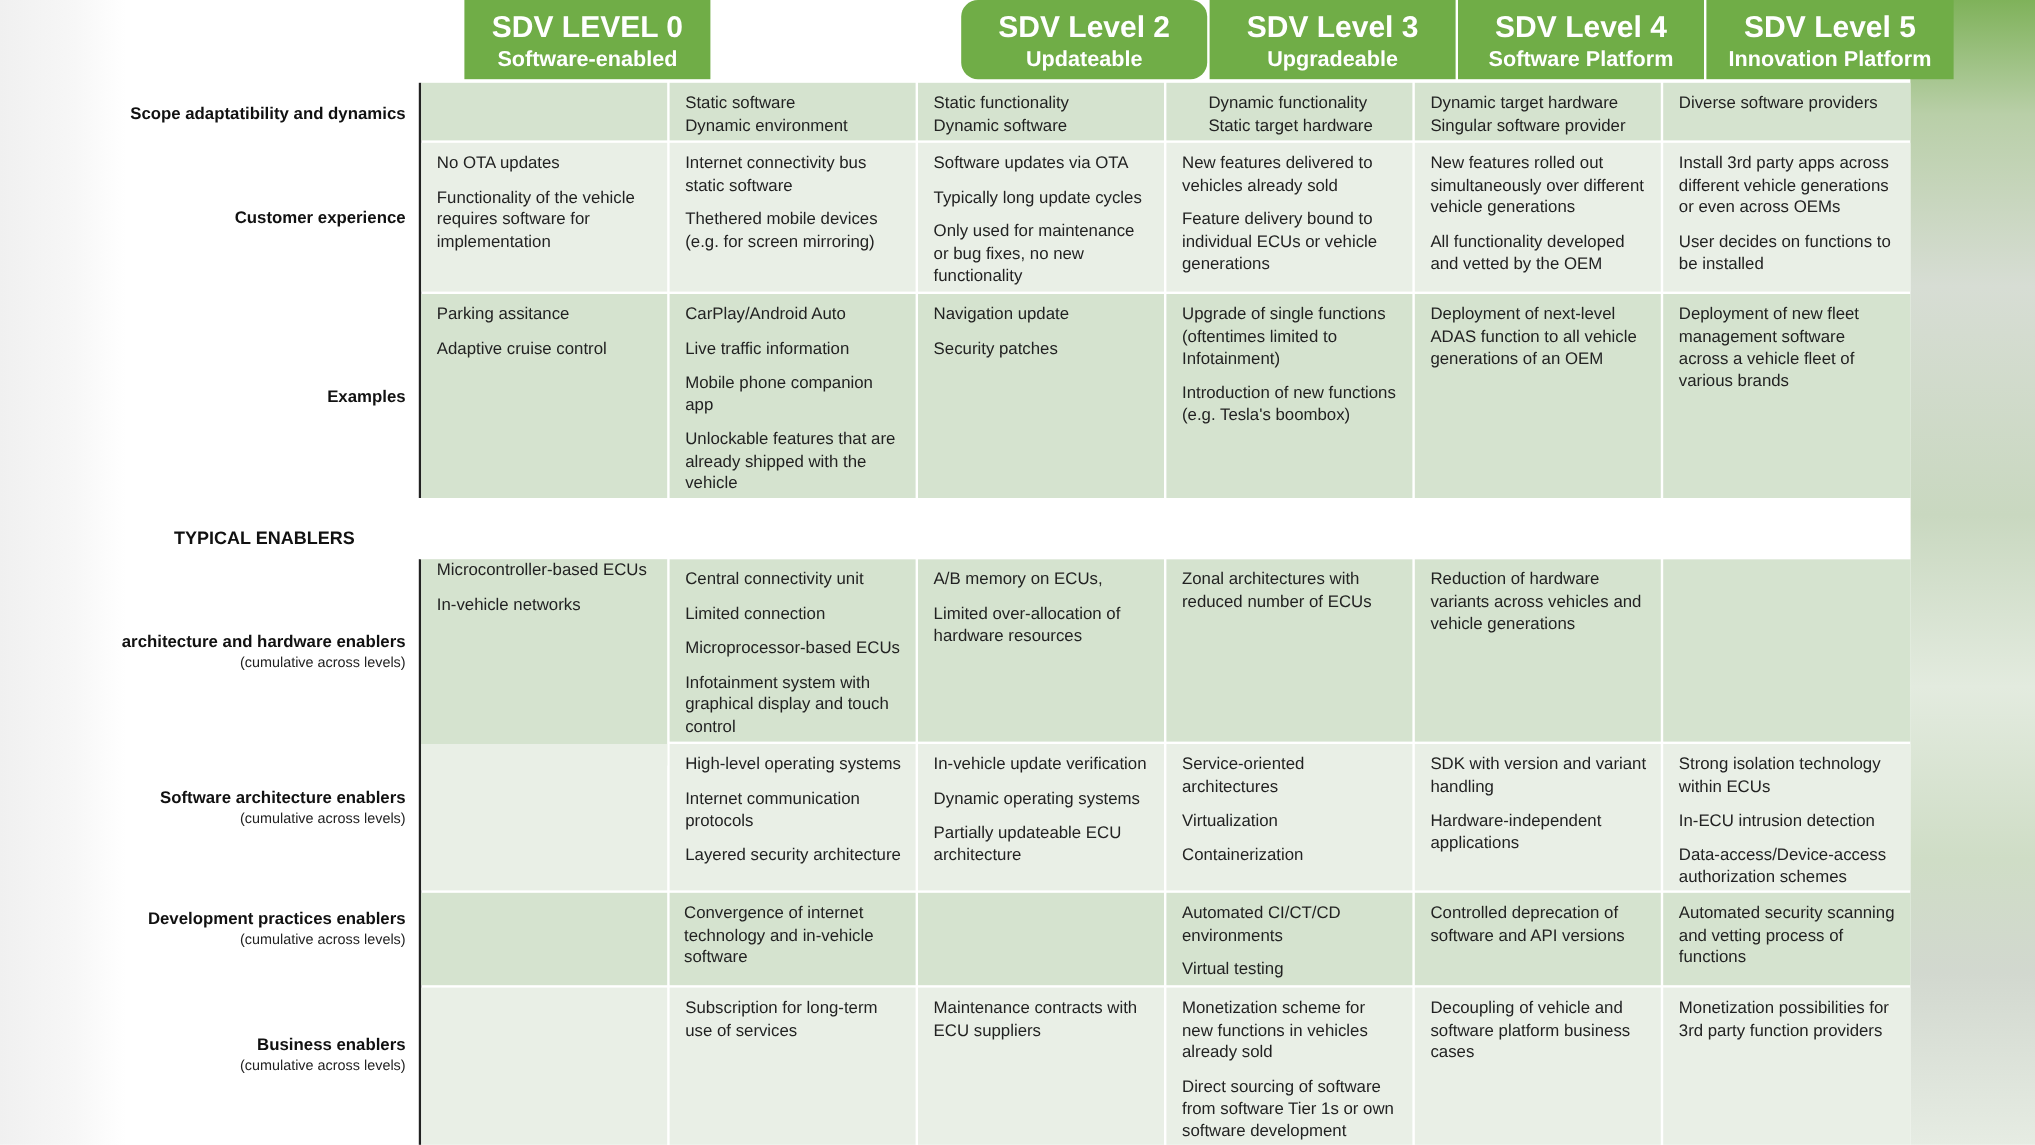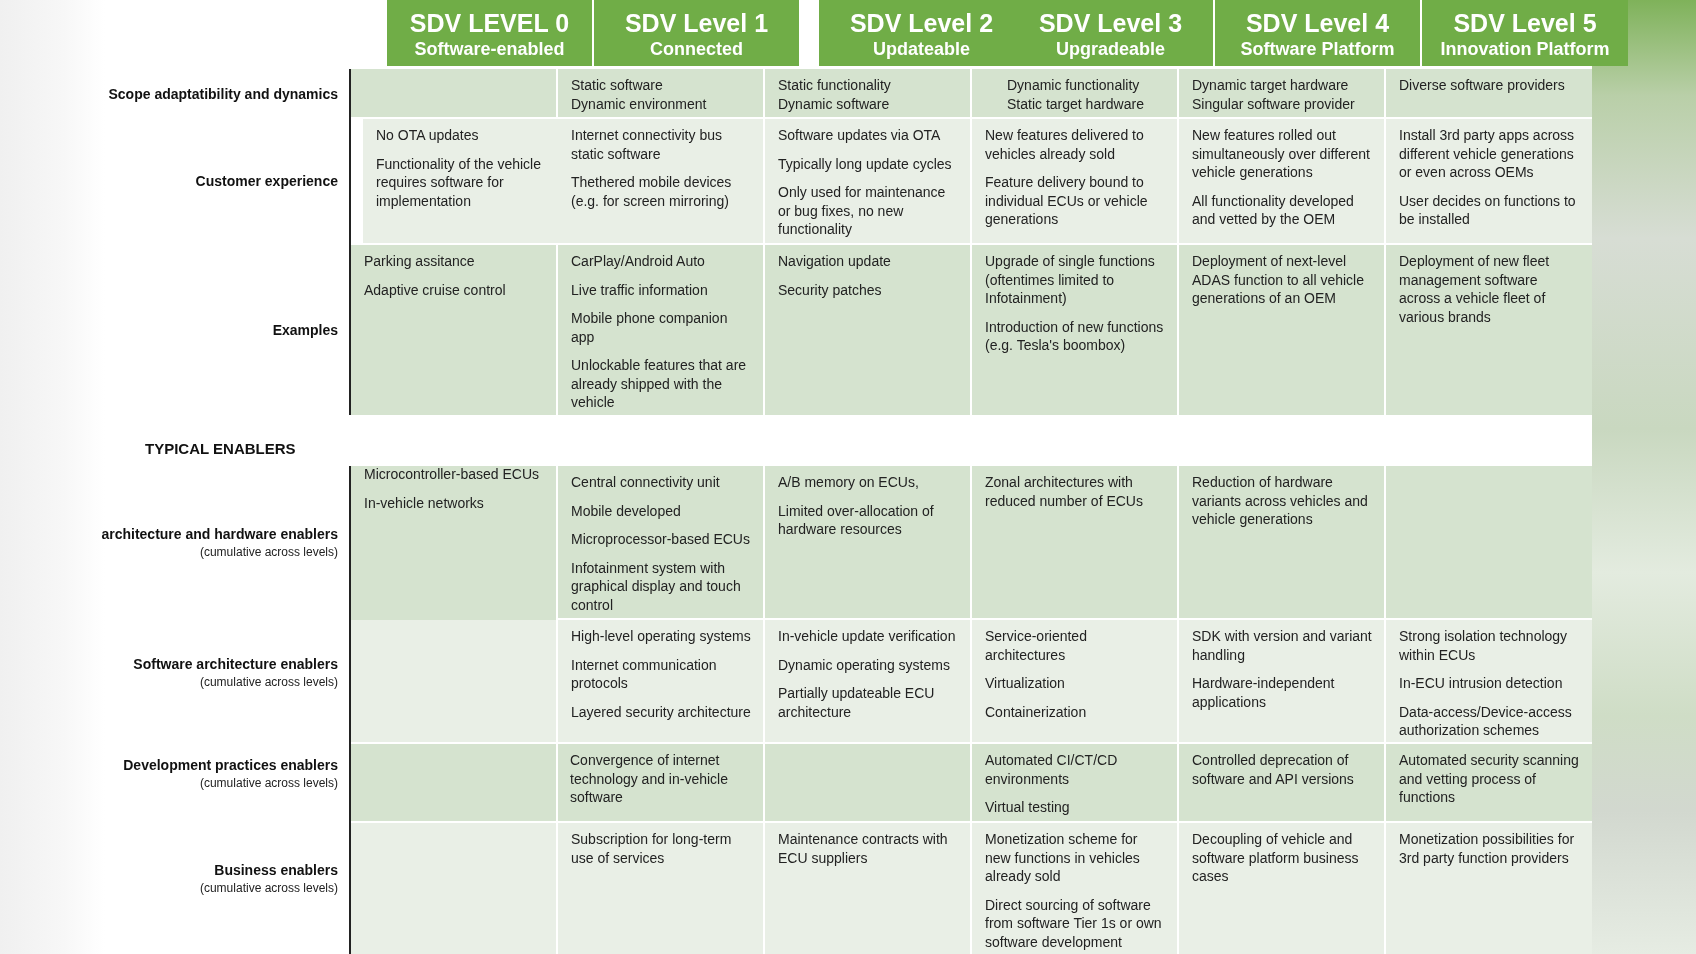--- a/index.html
+++ b/index.html
@@ -57,25 +57,21 @@
 
 <div class="left-fade"></div>
 <div class="right-bg"></div>
 
 <div class="sheet" id="sheet">
 
   <div class="hdr" style="left:351px;width:205px;">
     <div class="t1">SDV LEVEL 0</div>
     <div class="t2">Software-enabled</div>
   </div>
-  <div class="hdr" style="left:558px;width:205px;">
-    <div class="t1">SDV Level 1</div>
-    <div class="t2">Connected</div>
-  </div>
-  <div class="hdr" style="left:783px;width:205px;">
+  <div class="hdr" style="left:765px;width:205px;border-radius:14px;">
     <div class="t1">SDV Level 2</div>
     <div class="t2">Updateable</div>
   </div>
   <div class="hdr" style="left:972px;width:205px;">
     <div class="t1">SDV Level 3</div>
     <div class="t2">Upgradeable</div>
   </div>
   <div class="hdr" style="left:1179px;width:205px;">
     <div class="t1">SDV Level 4</div>
     <div class="t2">Software Platform</div>
@@ -129,21 +125,21 @@
         <p class="tight">Dynamic functionality</p>
         <p class="tight">Static target hardware</p>
       </div>
       <div class="cell dark" style="left: 1179px; top: 69px; width: 205px; height: 48px;">
         <p class="tight">Dynamic target hardware</p>
         <p class="tight">Singular software provider</p>
       </div>
       <div class="cell dark" style="left: 1386px; top: 69px; width: 206px; height: 48px;">
         <p class="tight">Diverse software providers</p>
       </div>
-      <div class="cell light" style="left: 363px; top: 119px; width: 205px; height: 124px;">
+      <div class="cell light" style="left: 351px; top: 119px; width: 205px; height: 124px;">
         <p>No OTA updates</p>
         <p>Functionality of the vehicle requires software for implementation</p>
       </div>
       <div class="cell light" style="left: 558px; top: 119px; width: 205px; height: 124px;">
         <p>Internet connectivity bus static software</p>
         <p>Thethered mobile devices (e.g. for screen mirroring)</p>
       </div>
       <div class="cell light" style="left: 765px; top: 119px; width: 205px; height: 124px;">
         <p>Software updates via OTA</p>
         <p>Typically long update cycles</p>
@@ -184,21 +180,21 @@
       </div>
       <div class="cell dark" style="left: 1386px; top: 245px; width: 206px; height: 170px;">
         <p>Deployment of new fleet management software across a vehicle fleet of various brands</p>
       </div>
       <div class="cell dark" style="left: 351px; top: 458px; width: 205px; height: 180px;">
         <p>Microcontroller-based ECUs</p>
         <p>In-vehicle networks</p>
       </div>
       <div class="cell dark" style="left: 558px; top: 466px; width: 205px; height: 152px;">
         <p>Central connectivity unit</p>
-        <p>Mobile developed</p>
+        <p>Limited connection</p>
         <p>Microprocessor-based ECUs</p>
         <p>Infotainment system with graphical display and touch control</p>
       </div>
       <div class="cell dark" style="left: 765px; top: 466px; width: 205px; height: 152px;">
         <p>A/B memory on ECUs,</p>
         <p>Limited over-allocation of hardware resources</p>
       </div>
       <div class="cell dark" style="left: 972px; top: 466px; width: 205px; height: 152px;">
         <p>Zonal architectures with reduced number of ECUs</p>
       </div>

